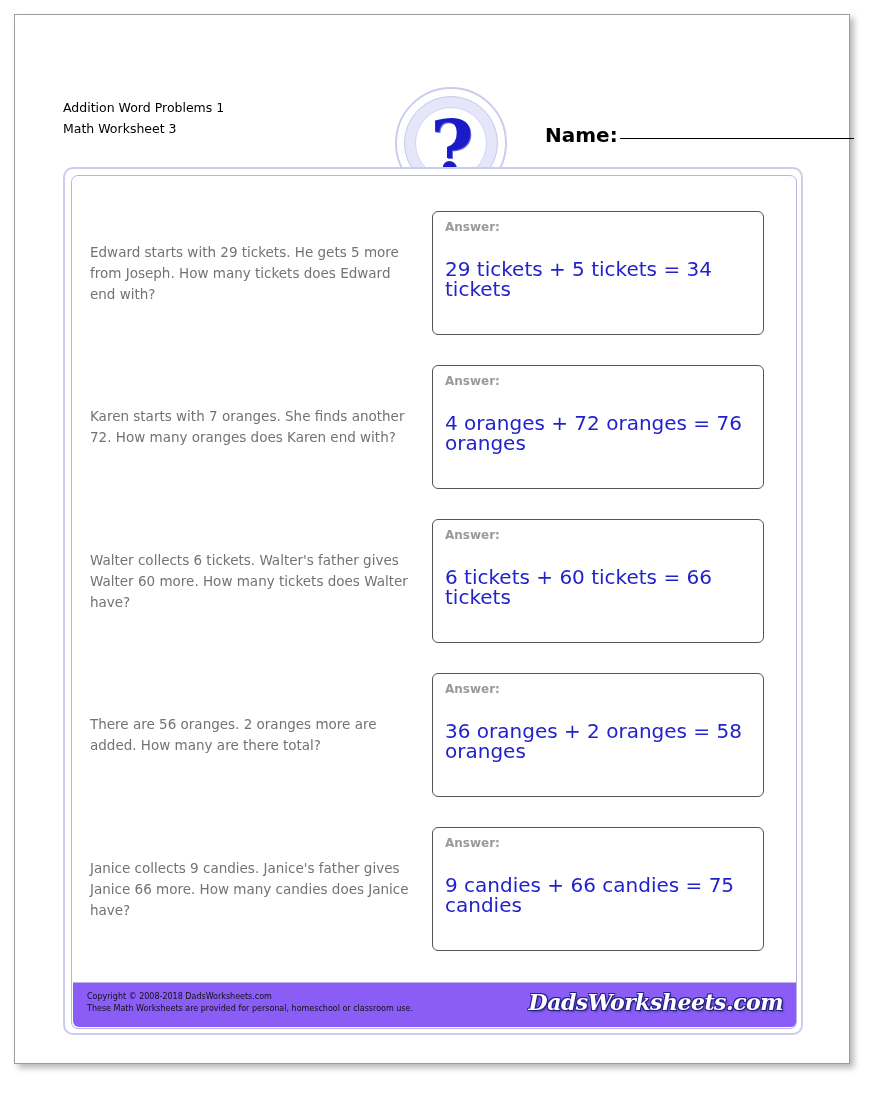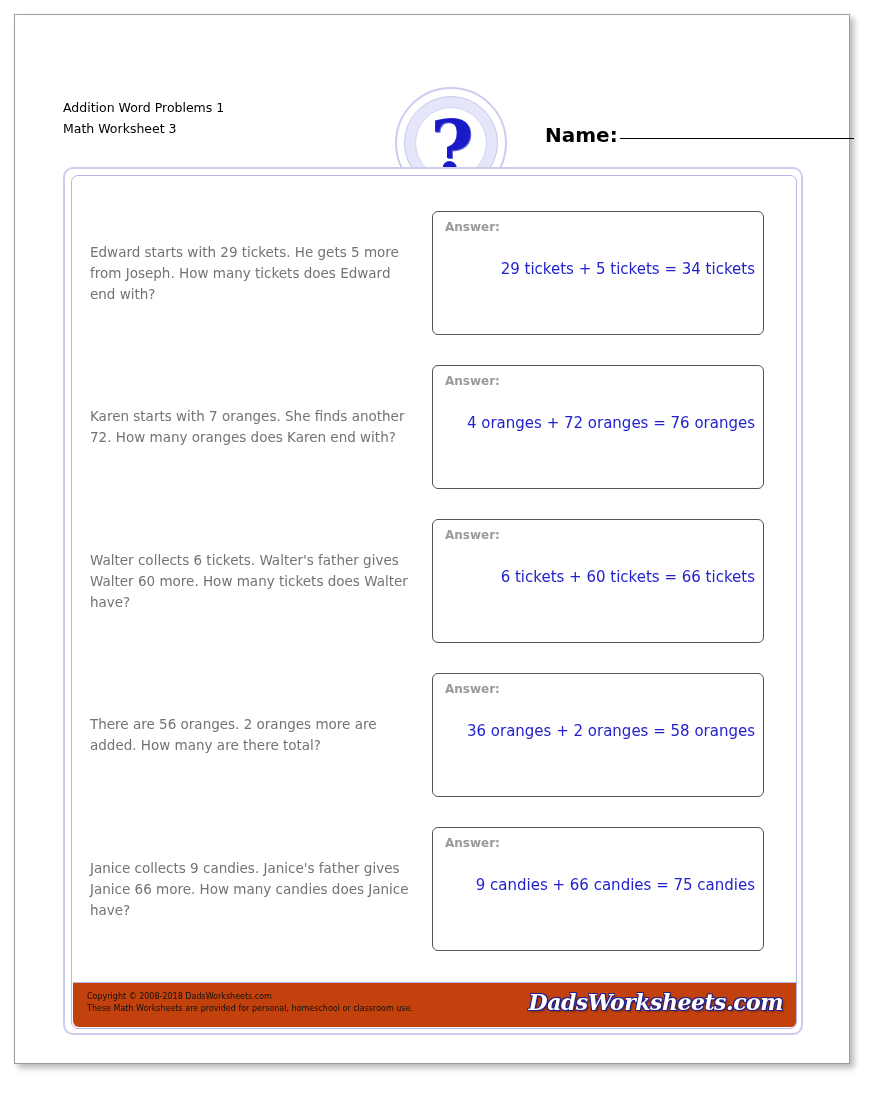--- a/index.html
+++ b/index.html
@@ -173,34 +173,33 @@
     font-size: 12px;
     font-weight: bold;
     color: #9a9a9a;
     text-align: right;
   }
   .answer-text {
     position: absolute;
     left: 12px;
     top: 47px;
     right: 8px;
-    font-size: 15px;
+    font-size: 20px;
     color: #2222cc;
     line-height: 20px;
-    text-align: right;
   }
 
   
   .footer {
     position: absolute;
     left: 1px;
     bottom: 1px;
     width: 724px;
     height: 45px;
-    background: #c2410c;
+    background: #8b5cf6;
     border-top: 1px solid #b5b5e8;
     border-radius: 0 0 6px 6px;
     box-sizing: border-box;
   }
   .copyright {
     position: absolute;
     left: 14px;
     top: 8px;
     font-size: 8px;
     color: #111;

